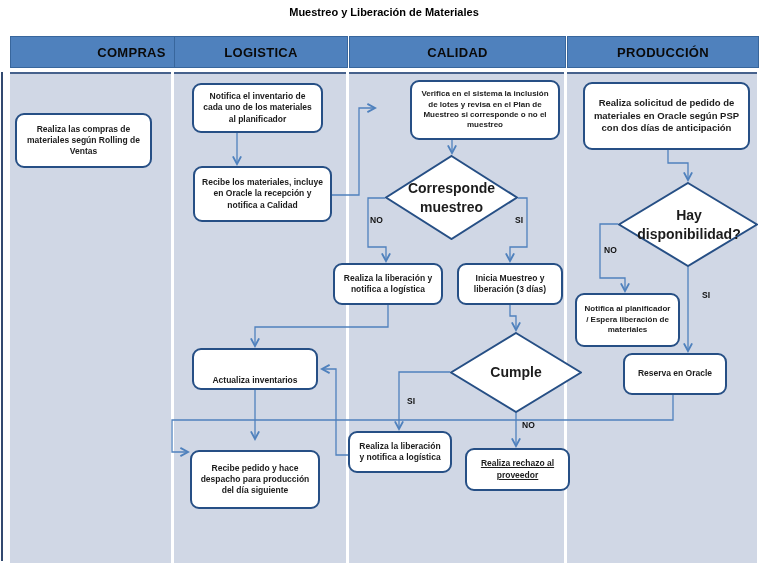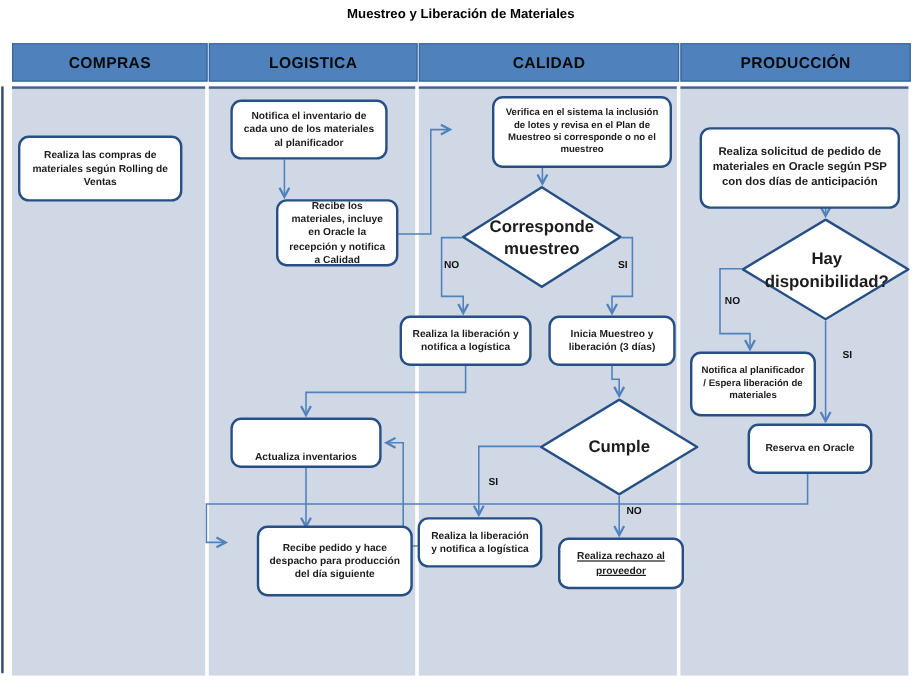--- a/index.html
+++ b/index.html
@@ -53,21 +53,21 @@
     position:absolute;z-index:4;font-size:8.5px;font-weight:bold;color:#111;
   }
 </style>
 </head>
 <body>
 
 <div class="stage">
 
   <div class="title">Muestreo y Liberación de Materiales</div>
 
-  <div class="hdr" style="left:10px;width:161px;">COMPRAS</div>
+  <div class="hdr" style="left:10px;width:161px;padding-left:40px;">COMPRAS</div>
   <div class="hdr" style="left:174px;width:172px;">LOGISTICA</div>
   <div class="hdr" style="left:349px;width:215px;">CALIDAD</div>
   <div class="hdr" style="left:567px;width:190px;">PRODUCCIÓN</div>
 
   <div class="lane" style="left:10px;width:161px;"></div>
   <div class="lane" style="left:174px;width:172px;"></div>
   <div class="lane" style="left:349px;width:215px;"></div>
   <div class="lane" style="left:567px;width:190px;"></div>
   <div class="frame-left"></div>
 
@@ -93,45 +93,45 @@
     <polyline class="edge" marker-end="url(#arw)" points="688,267 688,351"></polyline>
     <polyline class="edge" marker-end="url(#arw)" points="673,395 673,420 172,420 172,452 188,452"></polyline>
   </svg>
 
   <div class="node" style="left:15px;top:113px;width:137px;height:55px;text-align:center;">
       <span>Realiza las compras de materiales según Rolling de Ventas</span>
     </div>
   <div class="node" style="left:192px;top:83px;width:131px;height:50px;">
       <span>Notifica el inventario de cada uno de los materiales al planificador</span>
     </div>
-  <div class="node" style="left:193px;top:166px;width:102px;height:56px;margin-left:37px;">
+  <div class="node" style="left:193px;top:166px;width:139px;height:56px;">
       <span>Recibe los materiales, incluye en Oracle la recepción y notifica a Calidad</span>
     </div>
   <div class="node small" style="left:377px;top:80px;width:150px;height:60px;margin-left:33px;">
       <span>Verifica en el sistema la inclusión de lotes y revisa en el Plan de Muestreo si corresponde o no el muestreo</span>
     </div>
   <div class="node" style="left:333px;top:263px;width:110px;height:42px;">
       <span>Realiza la liberación y notifica a logística</span>
     </div>
   <div class="node" style="left:457px;top:263px;width:106px;height:42px;">
       <span>Inicia Muestreo y liberación (3 días)</span>
     </div>
   <div class="node" style="left:192px;top:348px;width:126px;height:42px;align-items:flex-end;">
       <span>Actualiza inventarios</span>
     </div>
   <div class="node" style="left:348px;top:431px;width:104px;height:42px;">
       <span>Realiza la liberación y notifica a logística</span>
     </div>
   <div class="node" style="left:465px;top:448px;width:105px;height:43px;text-decoration:underline;">
       <span>Realiza rechazo al proveedor</span>
     </div>
-  <div class="node" style="left:190px;top:438px;width:130px;height:59px;margin-left:24px;">
+  <div class="node" style="left:190px;top:450px;width:130px;height:59px;">
       <span>Recibe pedido y hace despacho para producción del día siguiente</span>
     </div>
-  <div class="node big" style="left:583px;top:82px;width:167px;height:68px;margin-top:24px;">
+  <div class="node big" style="left:583px;top:82px;width:167px;height:68px;">
       <span>Realiza solicitud de pedido de materiales en Oracle según PSP con dos días de anticipación</span>
     </div>
   <div class="node small" style="left:575px;top:293px;width:105px;height:54px;">
       <span>Notifica al planificador / Espera liberación de materiales</span>
     </div>
   <div class="node" style="left:623px;top:353px;width:104px;height:42px;">
       <span>Reserva en Oracle</span>
     </div>
 
   <div class="decision" style="left:385px;top:155px;width:133px;height:85px;">

